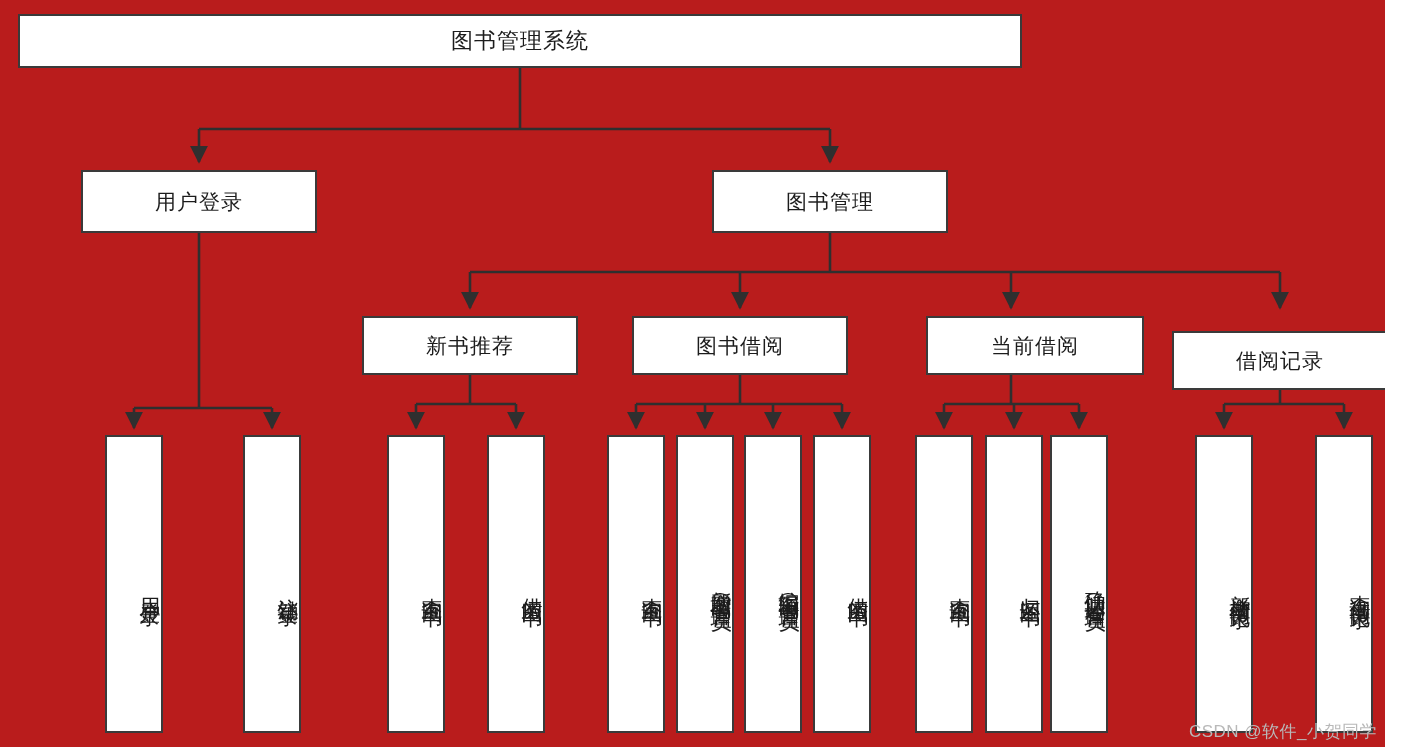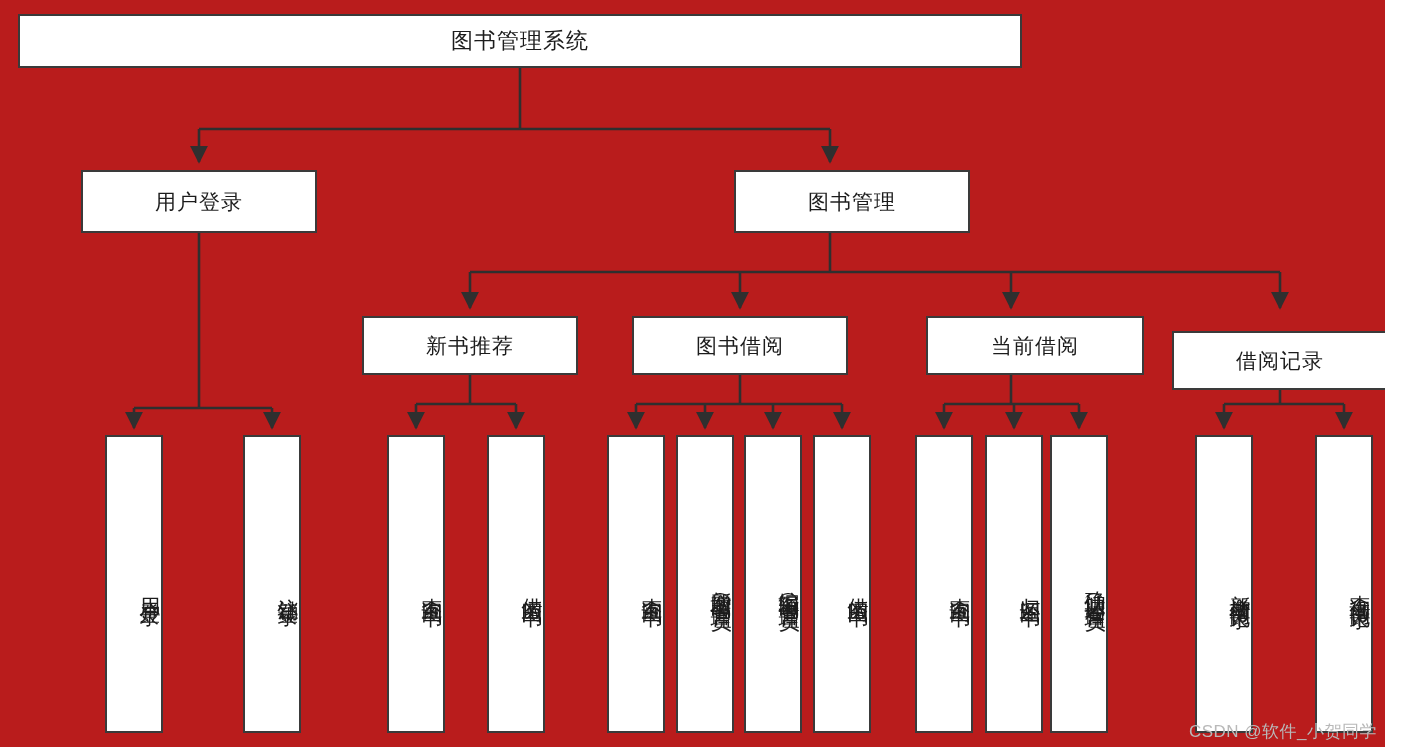--- a/index.html
+++ b/index.html
@@ -126,21 +126,21 @@
     </g>
   </svg>
 
   <div class="node root horiz" style="left: 18px; top: 14px; width: 1004px; height: 54px; border-color: rgb(58, 58, 58); color: rgb(28, 28, 28); background: rgb(255, 255, 255);">
     <span class="label">图书管理系统</span>
   </div>
 
   <div class="node horiz" style="left: 81px; top: 170px; width: 236px; height: 63px; border-color: rgb(58, 58, 58); color: rgb(28, 28, 28); background: rgb(255, 255, 255);">
     <span class="label">用户登录</span>
   </div>
-  <div class="node horiz" style="left: 712px; top: 170px; width: 236px; height: 63px; border-color: rgb(58, 58, 58); color: rgb(28, 28, 28); background: rgb(255, 255, 255); margin-left: 22px;">
+  <div class="node horiz" style="left: 712px; top: 170px; width: 236px; height: 63px; border-color: rgb(58, 58, 58); color: rgb(28, 28, 28); background: rgb(255, 255, 255);">
     <span class="label">图书管理</span>
   </div>
 
   <div class="node horiz" style="left: 362px; top: 316px; width: 216px; height: 59px; border-color: rgb(58, 58, 58); color: rgb(28, 28, 28); background: rgb(255, 255, 255); text-align: center;">
     <span class="label">新书推荐</span>
   </div>
   <div class="node horiz" style="left: 632px; top: 316px; width: 216px; height: 59px; border-color: rgb(58, 58, 58); color: rgb(28, 28, 28); background: rgb(255, 255, 255); text-align: right;">
     <span class="label">图书借阅</span>
   </div>
   <div class="node horiz" style="left: 902px; top: 316px; width: 218px; height: 59px; border-color: rgb(58, 58, 58); color: rgb(28, 28, 28); background: rgb(255, 255, 255); margin-left: 24px;">

